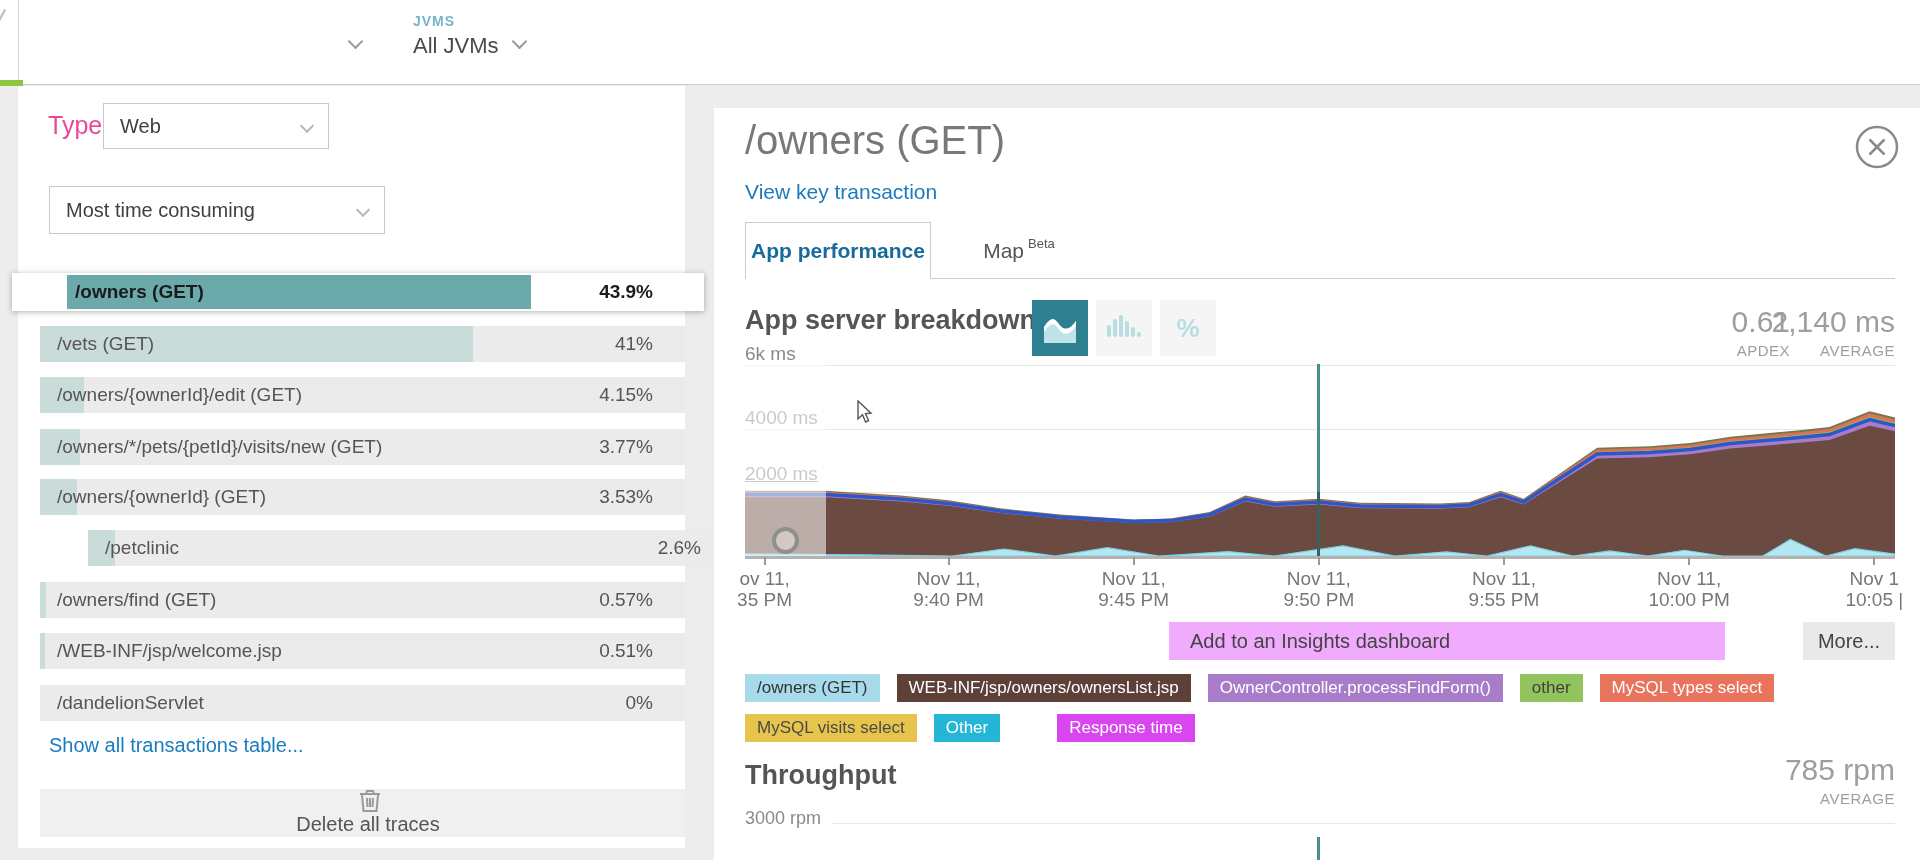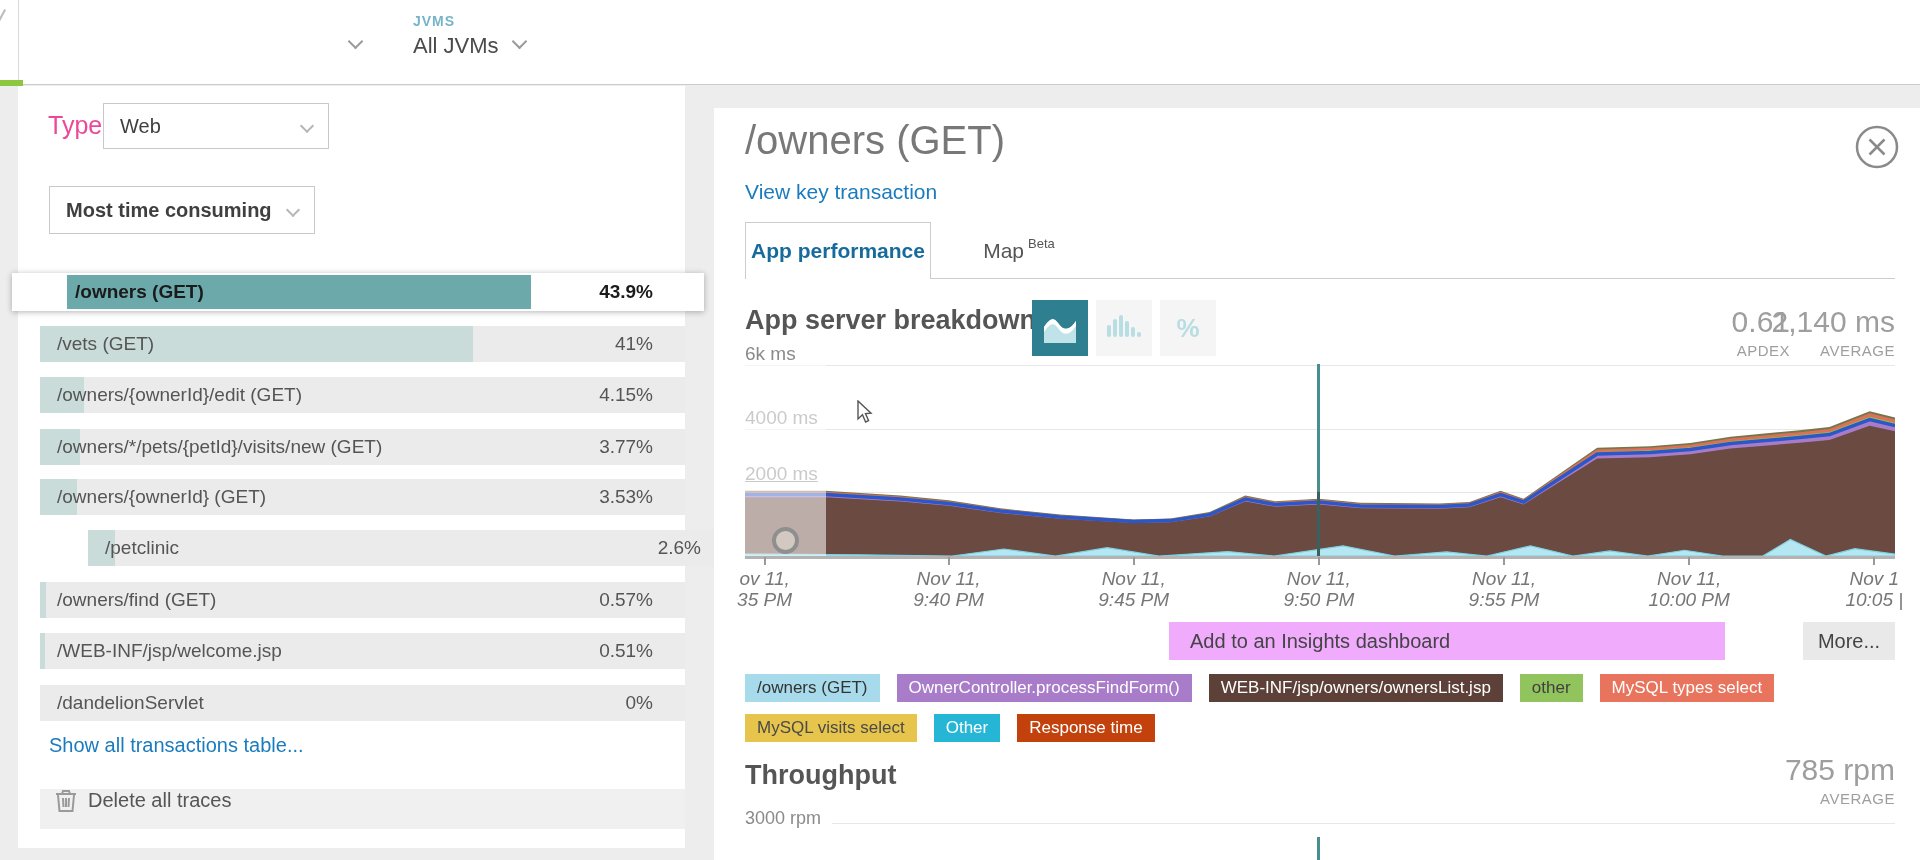--- a/index.html
+++ b/index.html
@@ -17,33 +17,33 @@
   .picker-value { font-size:22px; color:#4a4a4a; margin-top:4px; }
   .chev { display:inline-block; width:11px; height:11px; border-right:2px solid #9a9a9a; border-bottom:2px solid #9a9a9a; transform:rotate(45deg); }
   .chev-abs { position:absolute; top:36px; }
 
   
   .filters-panel { position:absolute; left:18px; top:86px; width:667px; height:762px; background:#ffffff; }
   .type-label { position:absolute; left:30px; top:25px; font-size:25px; color:#ec4899; }
   .selectbox { position:absolute; background:#ffffff; border:1px solid #c9c9c9; color:#3f3f3f; font-size:20px; display:flex; align-items:center; padding:0 16px; }
   .selectbox .chev { margin-left:auto; width:10px; height:10px; border-color:#b5b5b5; }
   #type-select { left:85px; top:17px; width:226px; height:46px; }
-  #sort-select { left:31px; top:100px; width:266px; height:48px;font-weight:bold; }
+  #sort-select { left:31px; top:100px; width:336px; height:48px; }
 
   
   .txn-row { position:absolute; left:22px; width:645px; height:36px; background:#ebebeb; }
   .txn-bar { position:absolute; left:0; top:0; height:36px; background:#c9dcd9; }
   .txn-name { position:absolute; left:17px; top:0; line-height:36px; font-size:19px; color:#555555; white-space:nowrap; }
   .txn-pct { position:absolute; right:32px; top:0; line-height:36px; font-size:19px; color:#555555; }
   .txn-row.selected { left:-6px; width:692px; height:38px; background:#ffffff; box-shadow:0 1px 6px rgba(0,0,0,0.3); z-index:5; }
   .txn-row.selected .txn-bar { left:55px; top:2px; height:34px; background:#6ca9aa; }
   .txn-row.selected .txn-name { left:63px; line-height:38px; font-weight:bold; color:#1b1b1b; }
   .txn-row.selected .txn-pct { right:51px; line-height:38px; font-weight:bold; color:#1b1b1b; }
   .show-all-link { position:absolute; left:31px; top:648px; font-size:20px; color:#1a7bbf; cursor:pointer; }
-  .delete-row { position:absolute; left:22px; top:703px; width:645px; height:40px; background:#f0f0f0; display:flex; align-items:flex-start; cursor:pointer; }
+  .delete-row { position:absolute; left:22px; top:703px; width:645px; height:48px; background:#f0f0f0; display:flex; align-items:center; cursor:pointer;flex-direction:column; }
   .delete-row svg { margin-left:15px; }
   .delete-label { margin-left:11px; font-size:20px; color:#555555; }
 
   
   .detail-card { position:absolute; left:714px; top:108px; width:1206px; height:752px; background:#ffffff; overflow:hidden; }
   .close-btn { position:absolute; left:1140px; top:16px; width:46px; height:46px; cursor:pointer; }
   .detail-title { position:absolute; left:31px; top:10px; font-size:40px; color:#787878; font-weight:normal; }
   .key-txn-link { position:absolute; left:31px; top:72px; font-size:21px; color:#1a7bbf; cursor:pointer; }
 
   .tab { position:absolute; top:114px; height:57px; font-size:21px; display:flex; align-items:center; justify-content:center; cursor:pointer; }
@@ -67,21 +67,21 @@
   .ylab { position:absolute; left:0; font-size:19px; color:#8a8a8a; background:rgba(255,255,255,0.85); padding-right:8px; z-index:1; }
   #chart-svg { position:absolute; left:0; top:0; z-index:2; }
   .scrub-overlay { position:absolute; left:0; top:0; width:81px; height:194px; background:rgba(255,255,255,0.55); z-index:4; }
   .scrub-handle { position:absolute; left:27px; top:165px; width:27px; height:27px; border:4px solid #8f8f8f; border-radius:50%; background:rgba(235,230,220,0.5); cursor:ew-resize; }
   .guide-line { position:absolute; top:2px; width:3px; height:192px; background:#4a8f8f; z-index:3; }
   .guide-line-dark { position:absolute; width:3px; background:rgba(40,40,40,0.45); z-index:3; }
   .baseline { position:absolute; left:0; top:194px; width:1150px; height:3px; background:#b3b3b3; }
   .cursor-arrow { position:absolute; left:112px; top:38px; z-index:6; }
   #x-axis { position:absolute; left:31px; top:460px; width:1150px; height:50px; }
   .xtick { position:absolute; top:-11px; width:2px; height:8px; background:#9a9a9a; }
-  .xlab { position:absolute; width:140px; text-align:center; font-size:19px; color:#777777; line-height:21px;font-style:italic; }
+  .xlab { position:absolute; width:140px; text-align:center; font-size:19px; color:#777777; line-height:21px; }
 
   .insights-bar { position:absolute; left:455px; top:514px; width:556px; height:38px; background:#f0abfc; display:flex; align-items:center; cursor:pointer; }
   .insights-bar span { margin-left:21px; font-size:20px; color:#444444; }
   .more-btn { position:absolute; left:1089px; top:514px; width:92px; height:38px; background:#e9e9e9; display:flex; align-items:center; justify-content:center; font-size:20px; color:#444444; cursor:pointer; }
 
   .legend-row { position:absolute; left:31px; display:flex; gap:17px; }
   #legend-row1 { top:566px; }
   #legend-row2 { top:606px;border-radius:6px; }
   .chip { height:28px; display:flex; align-items:center; padding:0 12px; font-size:17px; white-space:nowrap; cursor:pointer; }
 
@@ -300,29 +300,29 @@
         </div>
       </div>
 
     <div class="insights-bar">
       <span>Add to an Insights dashboard</span>
     </div>
     <div class="more-btn">More...</div>
 
     <div class="legend-row" id="legend-row1">
         <div class="chip" style="background: rgb(167, 218, 234); color: rgb(51, 51, 51);">/owners (GET)</div>
+        <div class="chip" style="background: rgb(93, 64, 55); color: rgb(255, 255, 255);">WEB-INF/jsp/owners/ownersList.jsp</div>
         <div class="chip" style="background: rgb(168, 124, 201); color: rgb(255, 255, 255);">OwnerController.processFindForm()</div>
-        <div class="chip" style="background: rgb(93, 64, 55); color: rgb(255, 255, 255);">WEB-INF/jsp/owners/ownersList.jsp</div>
         <div class="chip" style="background: rgb(146, 196, 94); color: rgb(63, 63, 63);">other</div>
         <div class="chip" style="background: rgb(232, 116, 94); color: rgb(255, 255, 255);">MySQL types select</div>
       </div>
     <div class="legend-row" id="legend-row2">
         <div class="chip" style="background: rgb(231, 196, 76); color: rgb(74, 74, 74);">MySQL visits select</div>
         <div class="chip" style="background: rgb(37, 182, 214); color: rgb(255, 255, 255);">Other</div>
-        <div class="chip" style="background: #c2410c; color: rgb(255, 255, 255);">Response time</div>
+        <div class="chip" style="background: #d946ef; color: rgb(255, 255, 255); margin-left: 40px;">Response time</div>
       </div>
 
     <h2 class="section-heading thr-heading">Throughput</h2>
     <div class="metric thr-metric">
       <div class="val">785 rpm</div>
       <div class="lab">AVERAGE</div>
     </div>
     <div class="thr-ylab">3000 rpm</div>
     <div class="thr-gridline"></div>
     <div class="thr-guide"></div>

